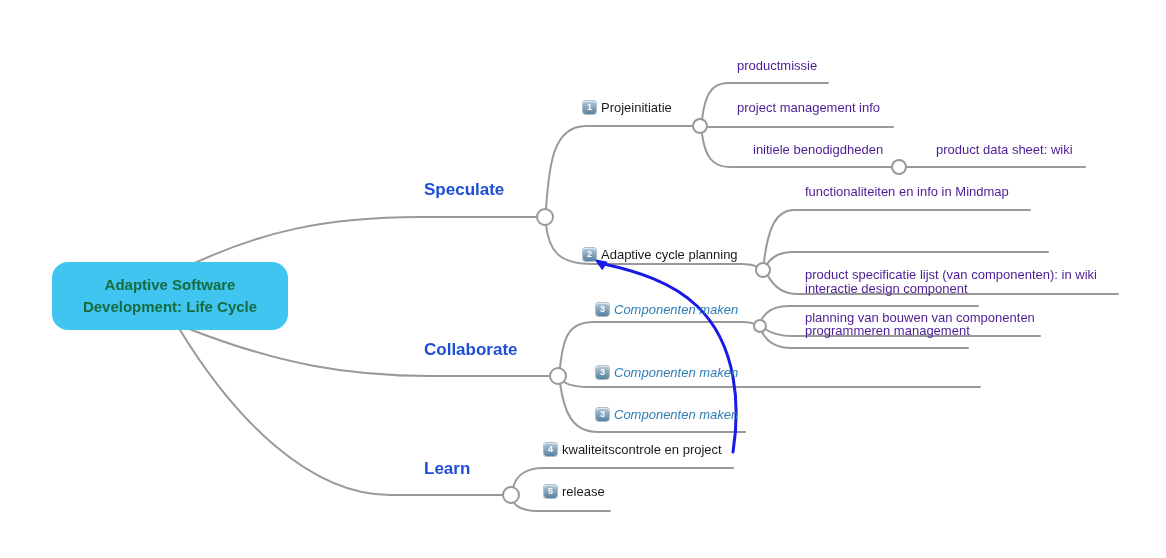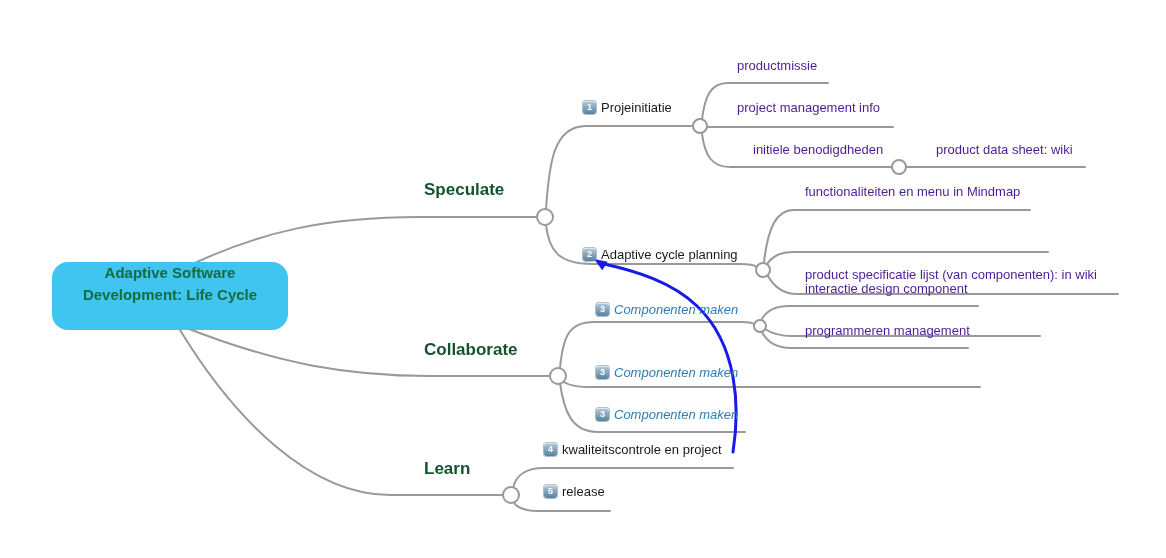--- a/index.html
+++ b/index.html
@@ -17,28 +17,28 @@
     font-family:"Liberation Sans", sans-serif;overflow:hidden;
   }
   .links{position:absolute;left:0;top:0;}
   .link{fill:none;stroke:var(--line_color);stroke-width:2;stroke-linecap:round;stroke-linejoin:round;}
   .joint{fill:#ffffff;stroke:var(--line_color);stroke-width:2;}
   .arrow-path{fill:none;stroke:var(--arrow_color);stroke-width:3;stroke-linecap:round;}
   .arrow-head{fill:var(--arrow_color);stroke:none;}
   .root{
     position:absolute;left:52px;top:262px;width:236px;height:68px;
     background:var(--root_fill);border-radius:16px;
-    display:flex;align-items:flex-start;justify-content:center;
+    display:flex;align-items:center;justify-content:center;
   }
   .root .title{
     width:206px;text-align:center;font-weight:bold;font-size:15px;
     line-height:1.45;color:var(--root_text);
   }
   .branch-label{
-    position:absolute;font-size:17px;font-weight:bold;color:#14532d;white-space:nowrap;
+    position:absolute;font-size:17px;font-weight:bold;color:#1d4ed8;white-space:nowrap;
   }
   .node{
     position:absolute;display:flex;align-items:center;gap:5px;
     font-size:13px;color:#1a1a1a;white-space:nowrap;height:14px;
   }
   .badge{
     flex:0 0 13px;width:13px;height:13px;border-radius:3px;
     background:linear-gradient(180deg,var(--badge_top),var(--badge_bottom));
     color:#fff;font-size:9px;font-weight:bold;line-height:13px;text-align:center;
     box-shadow:inset 0 1px 0 rgba(255,255,255,.55), 0 0 0 1px rgba(80,110,135,.45);
@@ -128,18 +128,19 @@
   </div>
   <div class="node" style="left:544px;top:484px;">
     <span class="badge">5</span>
     <span class="lbl">release</span>
   </div>
 
   <div class="leaf" style="left:737px;top:58px;">productmissie</div>
   <div class="leaf" style="left:737px;top:100px;">project management info</div>
   <div class="leaf" style="left:737px;top:142px;margin-left:16px;">initiele benodigdheden</div>
   <div class="leaf" style="left:936px;top:142px;">product data sheet: wiki</div>
-  <div class="leaf" style="left:805px;top:184px;">functionaliteiten en menu in Mindmap</div>
+  <div class="leaf" style="left:805px;top:184px;">functionaliteiten en info in Mindmap</div>
   <div class="leaf" style="left:805px;top:267px;">product specificatie lijst (van componenten):  in wiki</div>
   <div class="leaf" style="left:805px;top:281px;">interactie design component</div>
+  <div class="leaf" style="left:805px;top:310px;">planning van bouwen van componenten</div>
   <div class="leaf" style="left:805px;top:323px;">programmeren management</div>
 
 </div>
 
 </body></html>

